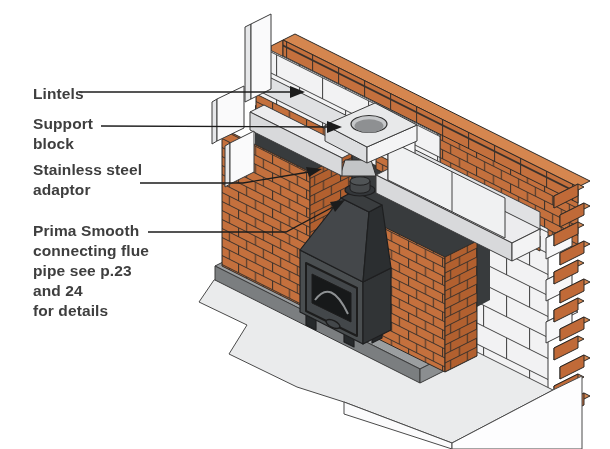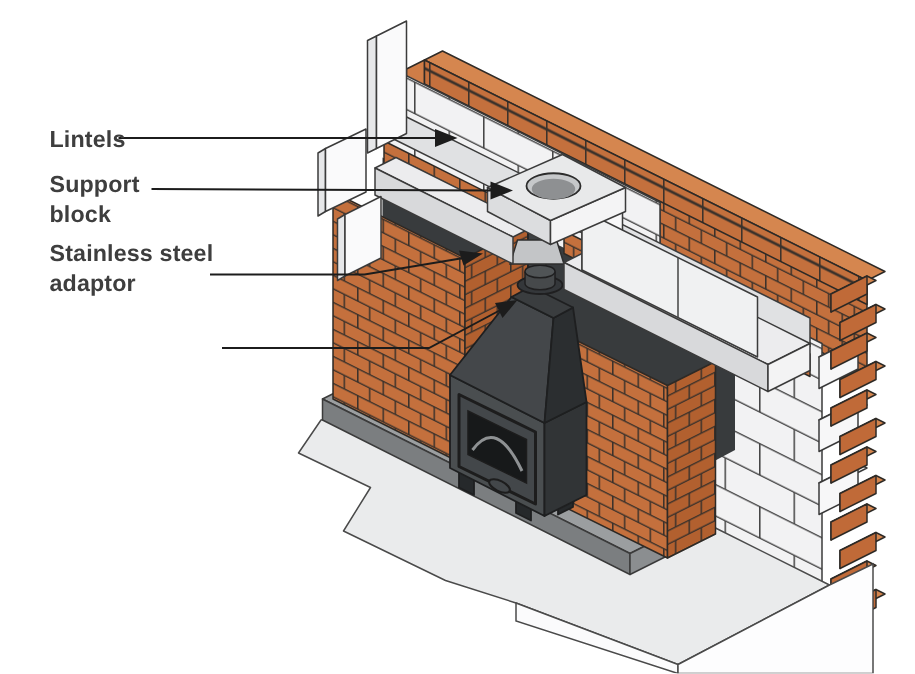--- a/index.html
+++ b/index.html
@@ -158,14 +158,19 @@
     <polyline class="ldr" points="148,232 286,232 333,207"></polyline>
     <polygon class="ahead" points="345,200 330,202 335,212"></polygon>
   </g>
 </svg>
 
   <div class="lbl" style="left:33px;top:84px">Lintels</div>
   <div class="lbl" style="left:33px;top:160px">Stainless steel
 adaptor</div>
   <div class="lbl" style="left:33px;top:114px">Support
 block</div>
+  <div class="lbl" style="left:33px;top:221px">Prima Smooth
+connecting flue
+pipe see p.23
+and 24
+for details</div>
 
 </div>
 
 </body></html>

